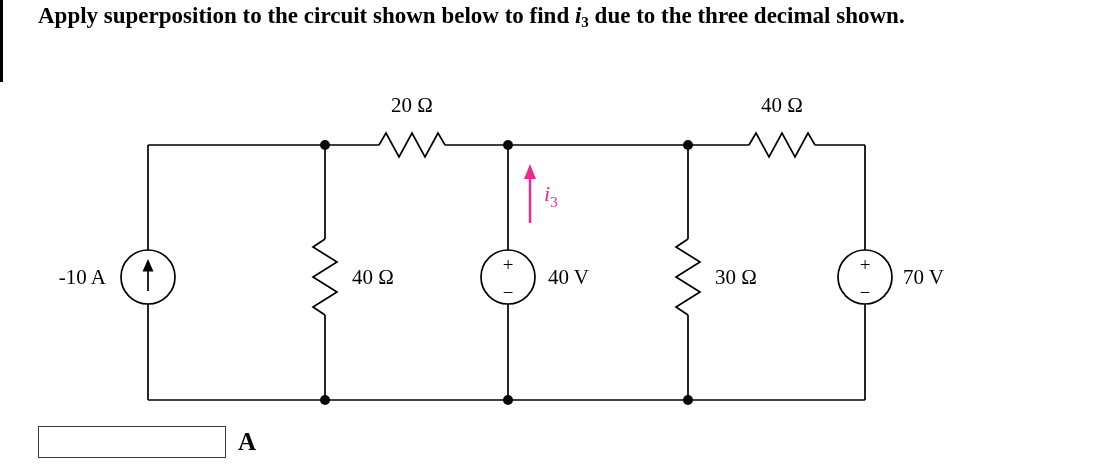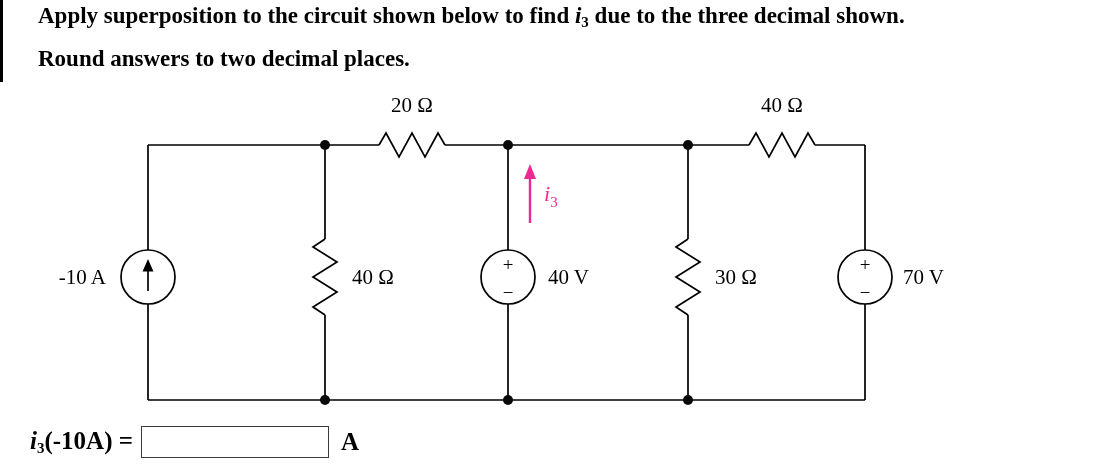--- a/index.html
+++ b/index.html
@@ -37,21 +37,20 @@
     font-family:"Liberation Serif", serif; font-size:20px; padding:0 6px;
   }
 </style>
 </head>
 <body>
 
 <div class="left-rule"></div>
 
 <div class="question">
   <div class="q-line"><span>Apply superposition to the circuit shown below to find </span><span class="q-var">i</span><sub class="q-sub">3</sub><span> due to the three decimal shown.</span></div>
-  <div class="q-line">Round answers to two decimal places.</div>
 </div>
 
 <svg class="circuit" width="1114" height="474" viewBox="0 0 1114 474" xmlns="http://www.w3.org/2000/svg">
 
   <g>
     <path class="wire" d="M148 145 H379 M445 145 H749 M815 145 H865"></path>
     <path class="wire" d="M148 145 V250 M148 304 V400"></path>
     <path class="wire" d="M148 400 H865"></path>
     <path class="wire" d="M865 145 V250 M865 304 V400"></path>
     <path class="wire" d="M325 145 V239 M325 315 V400"></path>
@@ -110,16 +109,15 @@
     <circle cx="325" cy="145" r="5"></circle>
     <circle cx="508" cy="145" r="5"></circle>
     <circle cx="688" cy="145" r="5"></circle>
     <circle cx="325" cy="400" r="5"></circle>
     <circle cx="508" cy="400" r="5"></circle>
     <circle cx="688" cy="400" r="5"></circle>
   </g>
 </svg>
 
 <div class="answer-row">
-  <span class="ans-label"><span class="q-var">i</span><sub class="q-sub">3</sub><span>(-10A) =</span></span>
   <input type="text" class="answer-input" value="" style="">
   <span class="ans-unit">A</span>
 </div>
 
 </body></html>

